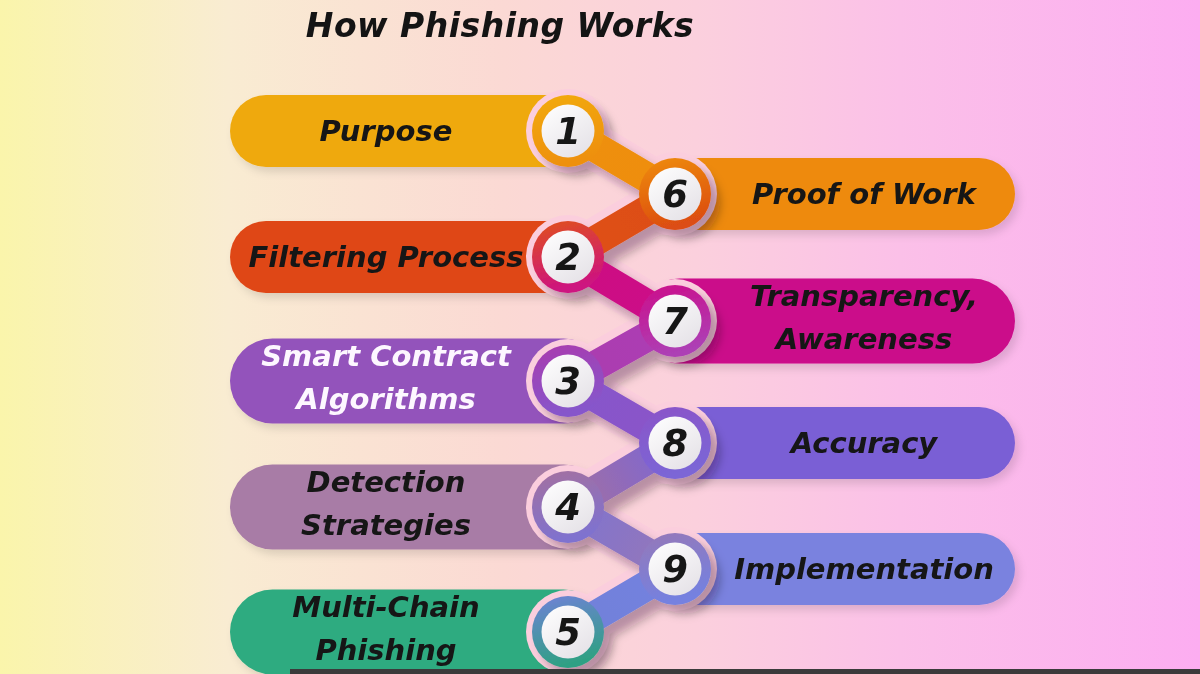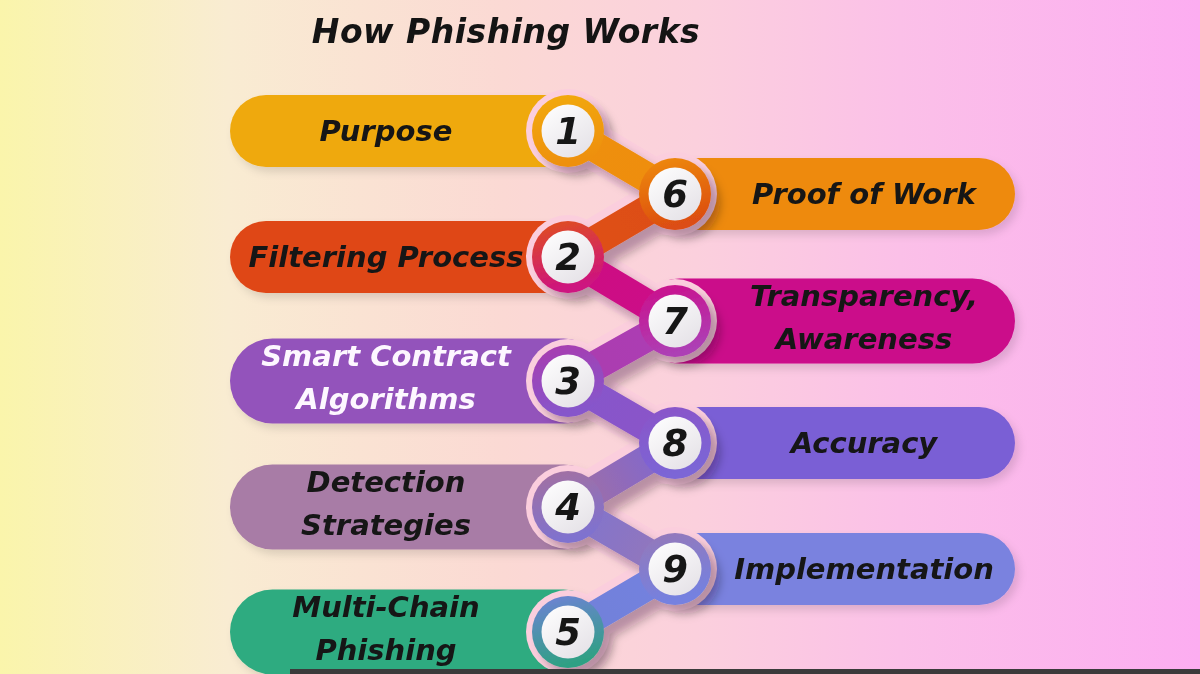--- a/index.html
+++ b/index.html
@@ -2,21 +2,21 @@
 <html><head>
 <meta charset="utf-8">
 <style>
   html,body{margin:0;padding:0;}
   body{
     width:1200px;height:674px;position:relative;overflow:hidden;
     font-family:"DejaVu Sans","Liberation Sans",sans-serif;
     background:linear-gradient(90deg,#faf5ab 0%,#f9ecd2 19%,#fbd9d4 42%,#fbd0dd 58%,#fbc0e8 75%,#fcadf1 100%);
   }
   #title{
-    position:absolute;top:4px;left:0;width:996px;margin:8px;
+    position:absolute;top:4px;left:0;width:996px;margin:2px;
     text-align:center;font-size:33px;font-weight:bold;font-style:italic;
     color:#141414;letter-spacing:.5px;z-index:3;
   }
   #diagram{position:absolute;left:0;top:0;z-index:2;}
   #bottom-bar{position:absolute;left:290px;right:0;bottom:0;height:5px;background:#3b3b3b;z-index:4;}
   text{font-family:"DejaVu Sans","Liberation Sans",sans-serif;}
 </style>
 </head>
 <body>
 

